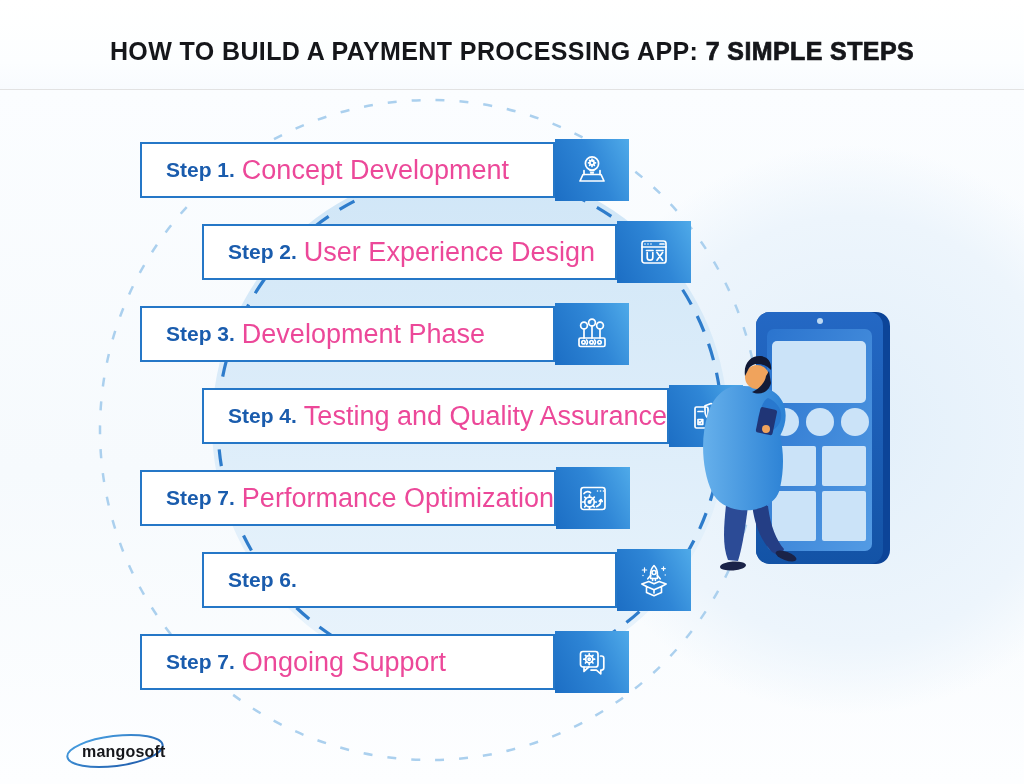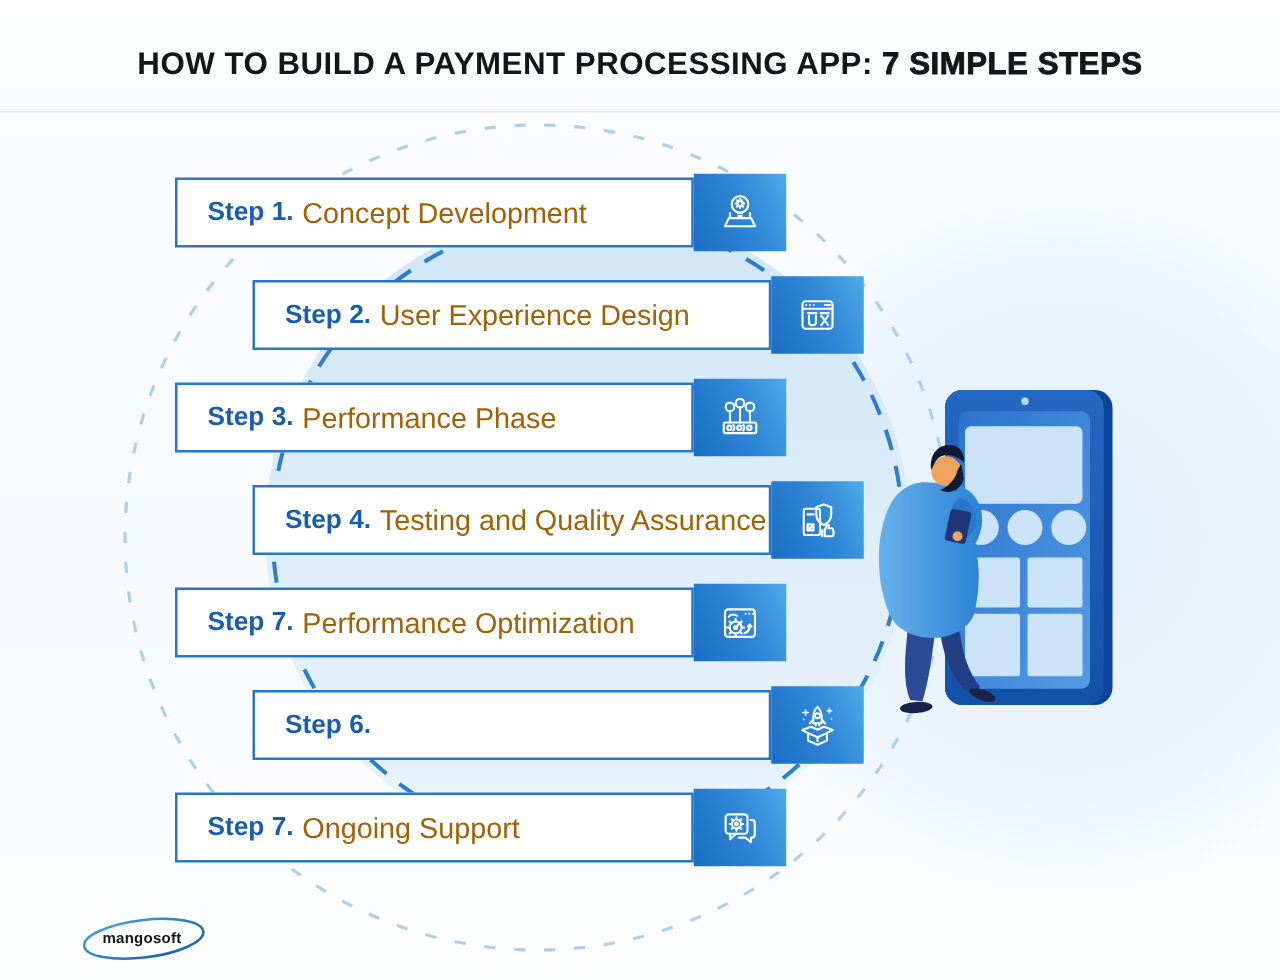--- a/index.html
+++ b/index.html
@@ -19,32 +19,32 @@
     background:linear-gradient(180deg,#fbfdff 0%,#f6fafd 55%,#fdfeff 100%);}
   .decor{position:absolute;left:0;top:0;z-index:1;}
 
   
   .step{position:absolute;height:56px;width:489px;display:flex;z-index:3;}
   .step.odd{left:140px;} .step.even{left:202px;border-radius:18px;}
   .r1{top:142px}.r2{top:224px}.r3{top:306px}.r4{top:388px}.r5{top:470px}.r6{top:552px}.r7{top:634px}
   .bar{flex:1;background:#ffffff;border:2px solid #2577C7;box-sizing:border-box;
     display:flex;align-items:center;padding-left:24px;white-space:nowrap;}
   .prefix{font-weight:700;color:#1A5CAD;font-size:21px;margin-right:7px;}
-  .label{color:#a16207;font-size:23px;}
+  .label{color:#ec4899;font-size:27px;}
   .tile{width:74px;height:62px;margin-top:-3px;flex:0 0 74px;
     background:linear-gradient(65deg,#1C6EC4 0%,#2F86D6 55%,#4FAAE9 100%);
     display:flex;align-items:center;justify-content:center;}
   .tile svg{display:block;}
 
   
   .illus{position:absolute;left:690px;top:295px;z-index:4;}
 
   
   .logo{position:absolute;left:60px;top:730px;width:140px;height:44px;z-index:5;}
-  .logo .logo-text{position:absolute;left:22px;top:13px;font-size:12px;font-weight:700;
+  .logo .logo-text{position:absolute;left:22px;top:13px;font-size:16px;font-weight:700;
     color:#15161a;letter-spacing:.2px;}
   .logo svg{position:absolute;left:0;top:0;}
 </style>
 </head>
 <body>
 
 <div class="canvas">
 
   <div class="body-bg"></div>
 
@@ -110,21 +110,21 @@
           <path d="M13.2,20.5 L13.2,25.5 C13.2,27.3 14.6,28.2 16,28.2 C17.4,28.2 18.8,27.3 18.8,25.5 L18.8,20.5"></path>
           <path d="M23,20.5 L28.6,28.2 M28.6,20.5 L23,28.2"></path>
         </g>
       </svg>
     </div>
   </div>
 
   <div class="step odd r3">
     <div class="bar">
       <span class="prefix">Step 3.</span>
-      <span class="label">Performance Phase</span>
+      <span class="label">Development Phase</span>
     </div>
     <div class="tile">
       <svg width="40" height="40" viewBox="0 0 40 40" aria-label="sitemap-flow-icon">
         <g stroke="#fff" stroke-width="1.7" fill="none" stroke-linecap="round" stroke-linejoin="round">
           <circle cx="12" cy="11.5" r="3.4"></circle>
           <circle cx="20" cy="8.5" r="3.4"></circle>
           <circle cx="28" cy="11.5" r="3.4"></circle>
           <path d="M12,14.9 L12,24 M20,11.9 L20,24 M28,14.9 L28,24"></path>
           <rect x="7" y="24" width="26" height="8.5" rx="1.5"></rect>
           <circle cx="11.5" cy="28.2" r="1.7"></circle>

